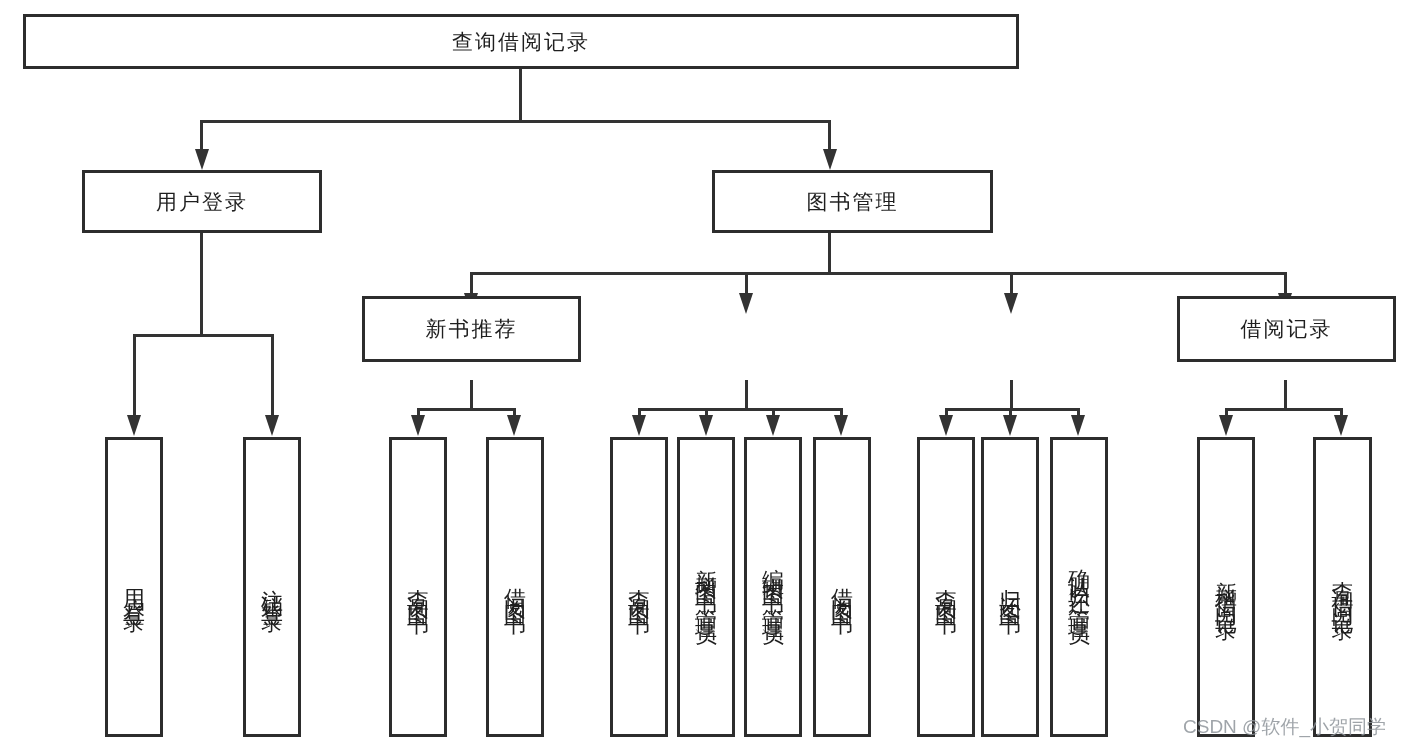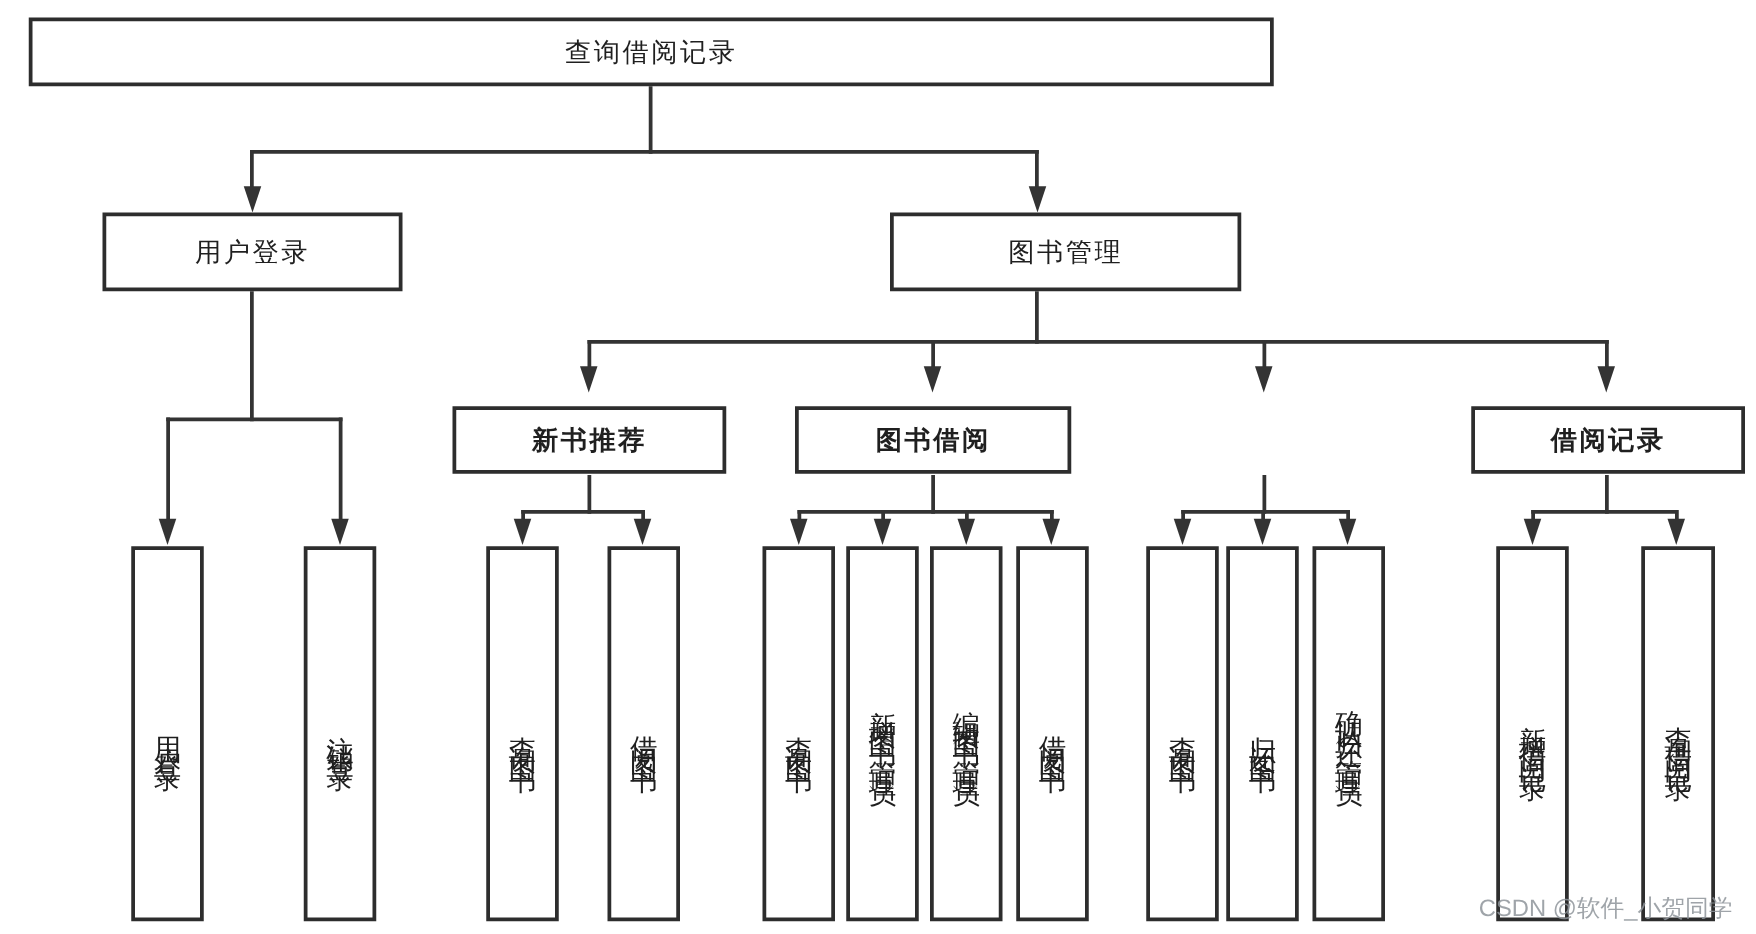--- a/index.html
+++ b/index.html
@@ -33,21 +33,21 @@
   }
   .vbox span {
     writing-mode: vertical-rl;
     font-size: 22px;
     letter-spacing: 8px;
     line-height: 1.1;
     white-space: nowrap;
   }
   .root-box  { left: 23px;  top: 14px;  width: 996px; height: 55px; }
   .lv2 { top: 170px; height: 63px; }
-  .lv3 { top: 325px; height: 54px; font-weight: bold; }
+  .lv3 { top: 296px; height: 66px; }
   .leaf { top: 437px; height: 300px; width: 58px; }
   
   .vline, .hline, .ahead {
     position: absolute;
   }
   .vline { width: 3px;  background: #333333; }
   .hline { height: 3px; background: #333333; }
   .ahead {
     width: 0; height: 0;
     border-left: 7px solid transparent;
@@ -104,23 +104,20 @@
   <div class="vline" style="left:745px;  top:272px; height:22px;"></div>
   <div class="ahead" style="left:739px;  top:293px;"></div>
   <div class="vline" style="left:1010px; top:272px; height:22px;"></div>
   <div class="ahead" style="left:1004px; top:293px;"></div>
   <div class="vline" style="left:1284px; top:272px; height:22px;"></div>
   <div class="ahead" style="left:1278px; top:293px;"></div>
 
   <div class="box hbox lv3" style="left:362px;  width:219px;">
     <span>新书推荐</span>
   </div>
-  <div class="box hbox lv3" style="left:636px;  width:221px;">
-    <span>图书借阅</span>
-  </div>
   <div class="box hbox lv3" style="left:1177px; width:219px;">
     <span>借阅记录</span>
   </div>
 
   <div class="vline" style="left:470px; top:380px; height:31px;"></div>
   <div class="hline" style="left:417px; top:408px; width:99px;"></div>
   <div class="vline" style="left:417px; top:408px; height:10px;"></div>
   <div class="ahead" style="left:411px; top:415px;"></div>
   <div class="vline" style="left:513px; top:408px; height:10px;"></div>
   <div class="ahead" style="left:507px; top:415px;"></div>

